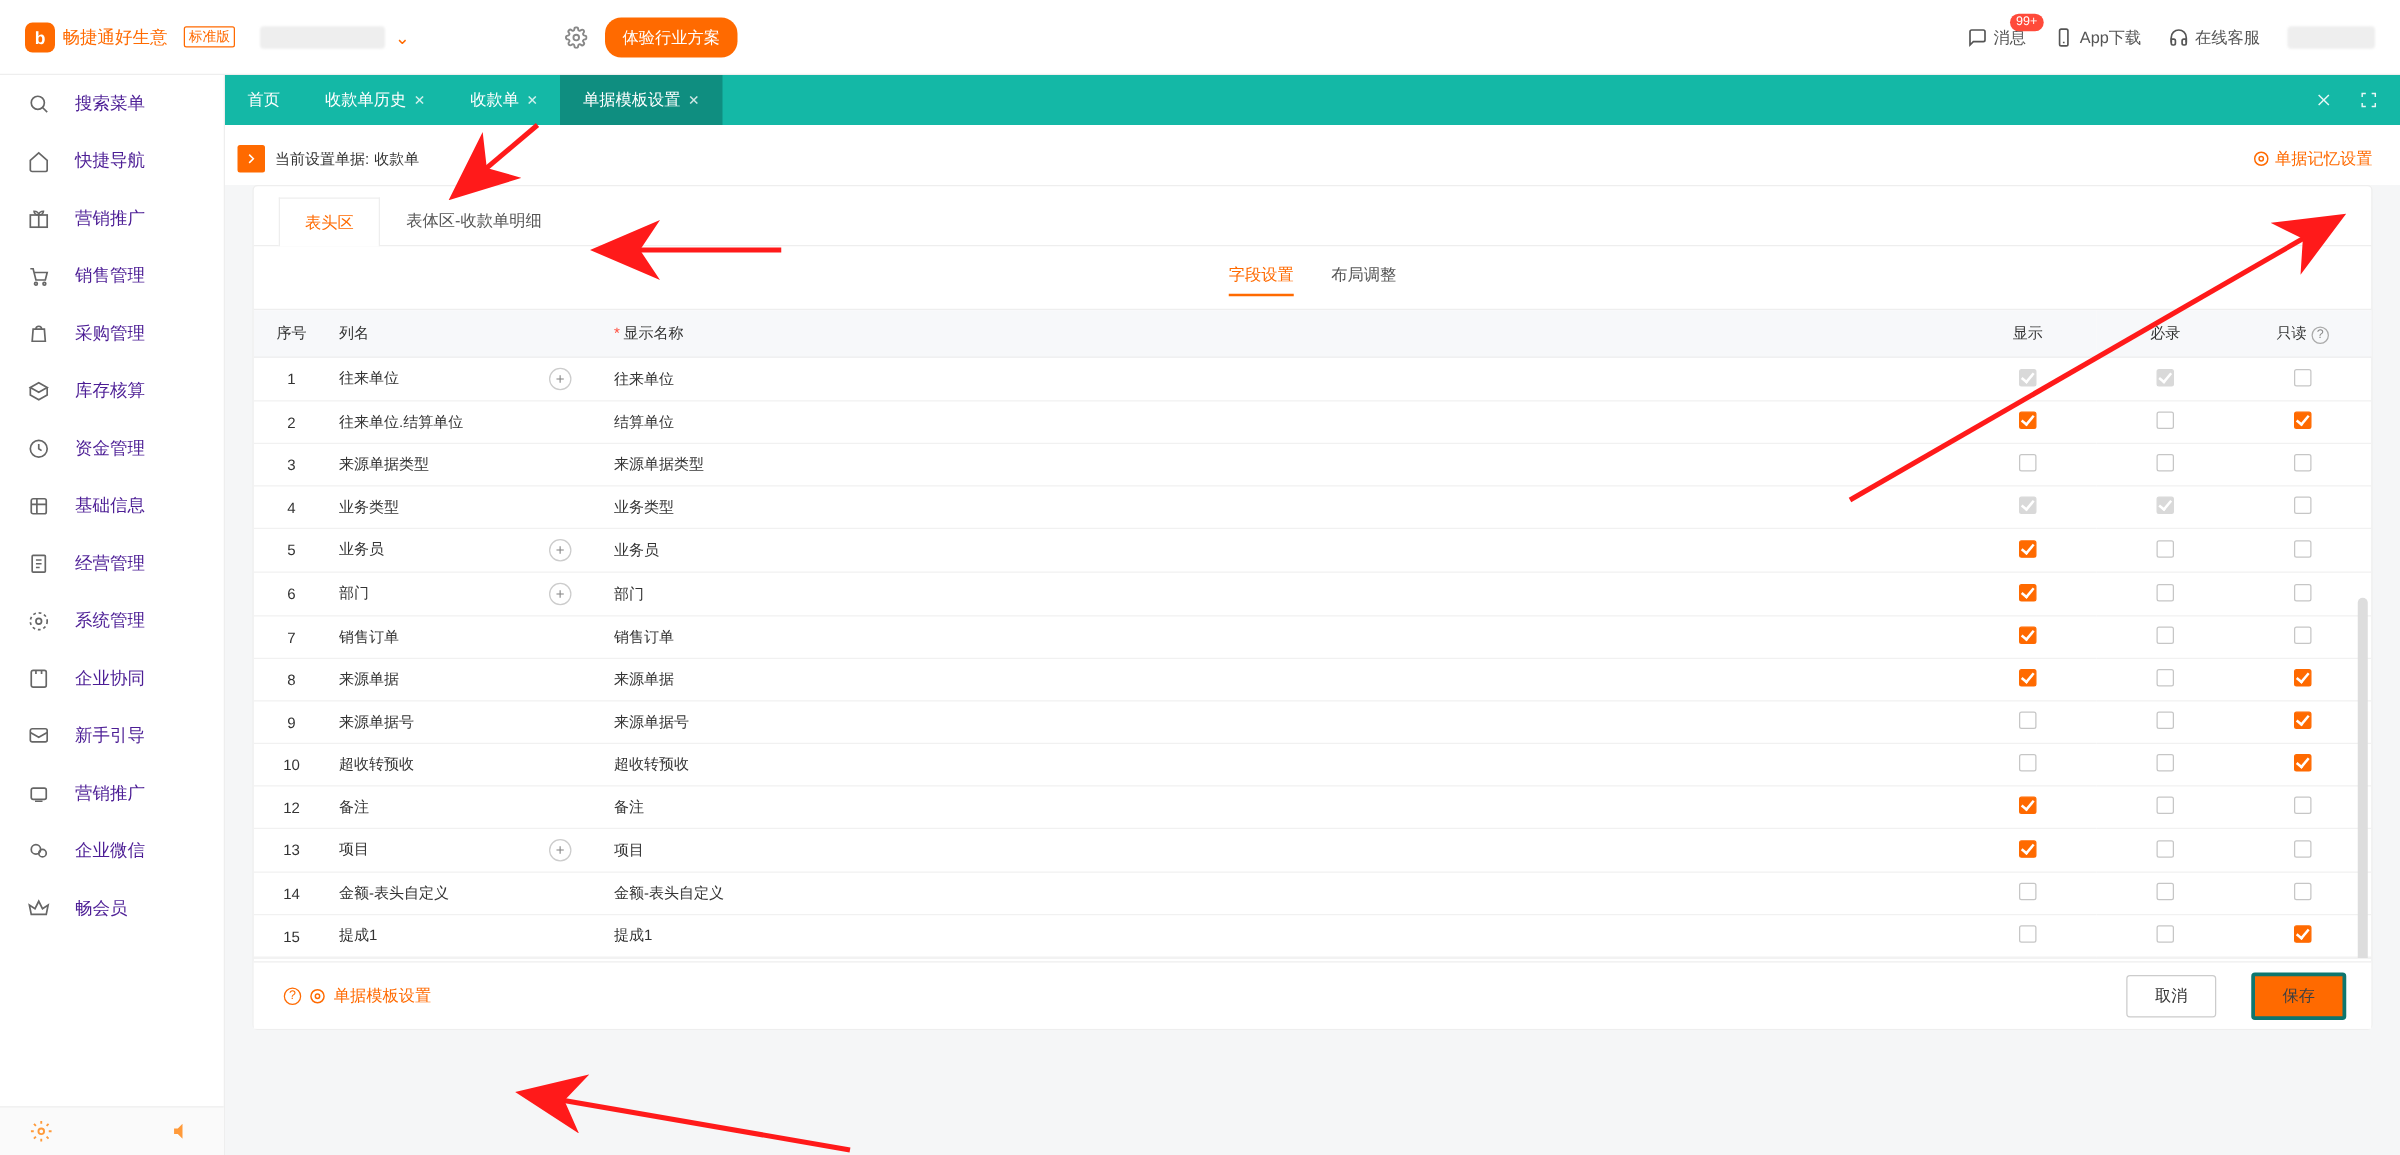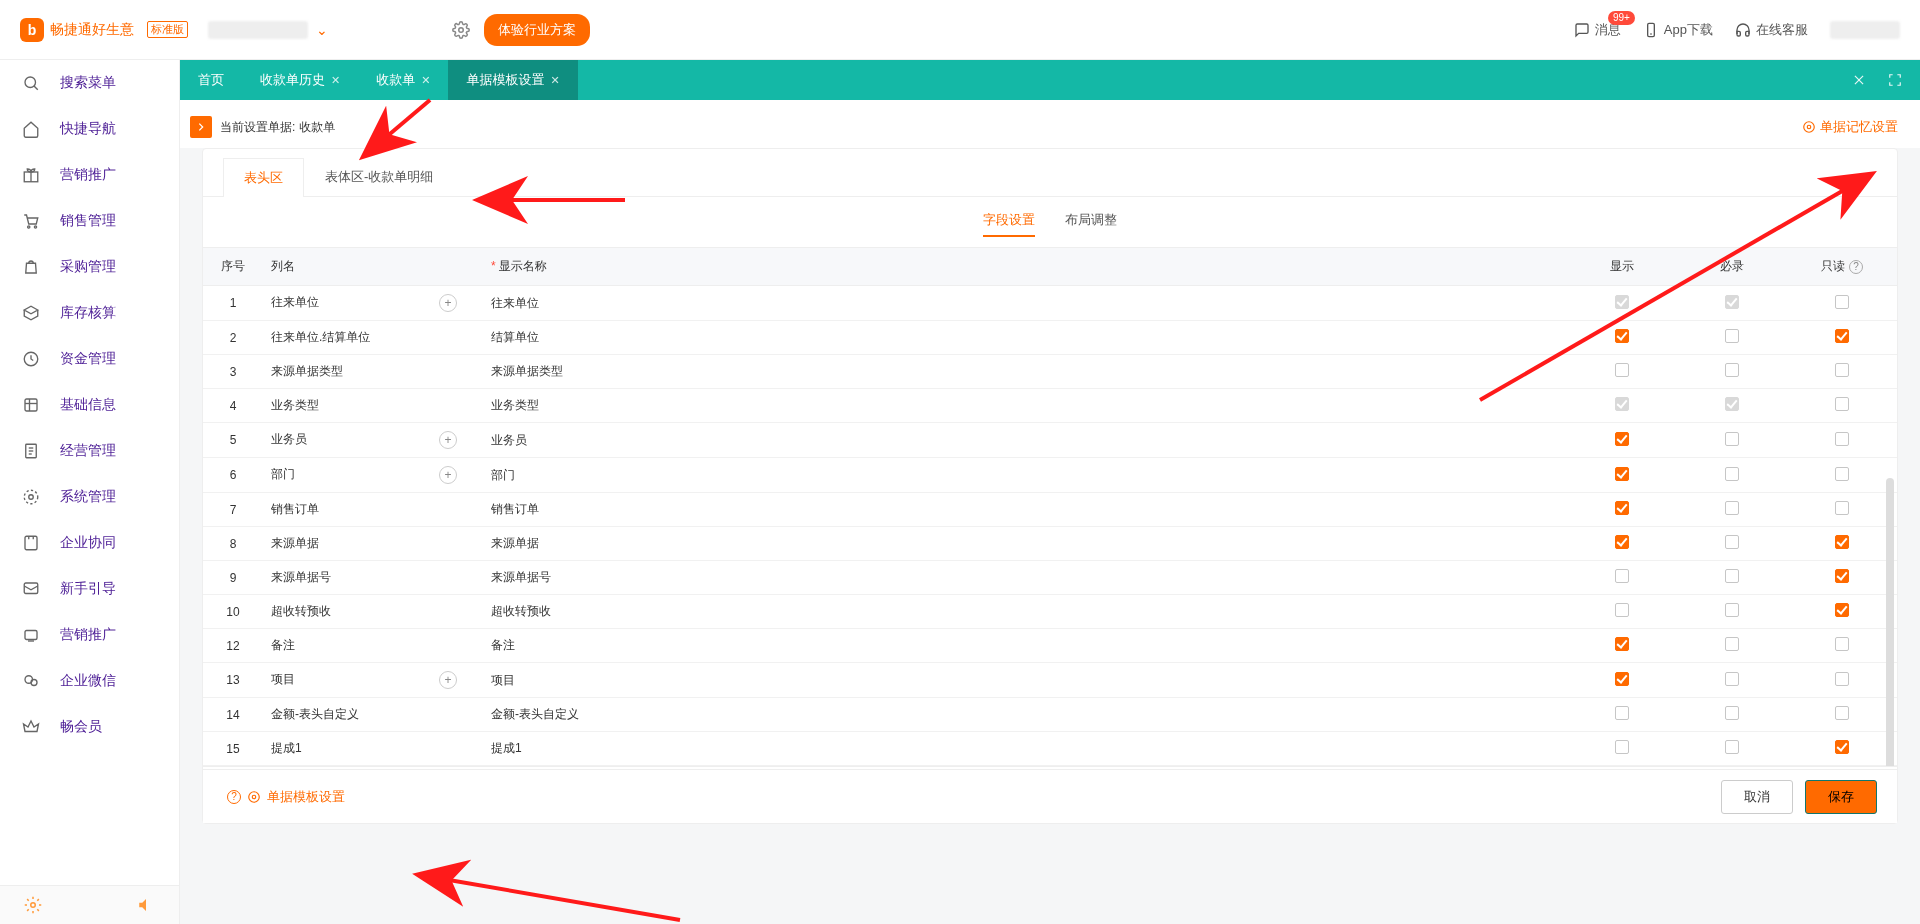--- a/index.html
+++ b/index.html
@@ -74,21 +74,21 @@
 .cb.on { background:#ff6a00; border-color:#ff6a00; }
 .cb.on::after { content:""; position:absolute; left:3px; top:0px; width:4px; height:8px; border:2px solid #fff; border-top:none; border-left:none; transform:rotate(40deg); }
 .cb.on.locked { background:#d9d9d9; border-color:#d9d9d9; }
 .help-ico { display:inline-block; width:14px; height:14px; border:1px solid #aaa; border-radius:50%; font-size:10px; line-height:12px; text-align:center; color:#888; margin-left:4px; }
 
 .card-footer { position:absolute; left:0; right:0; bottom:0; height:54px; border-top:1px solid #eee; display:flex; align-items:center; padding:0 20px; background:#fff; }
 .mgmt-link { color:#ff6a00; display:flex; align-items:center; gap:6px; font-size:13px; cursor:pointer; }
 .mgmt-link .help-ico { color:#ff6a00; border-color:#ff6a00; }
 .btn { padding:7px 22px; border-radius:3px; font-size:13px; cursor:pointer; }
 .btn-default { background:#fff; border:1px solid #ccc; color:#333; margin-right:12px;text-align:right; }
-.btn-primary { background:#ff6a00; border:1px solid #0f766e; color:#000000; }
+.btn-primary { background:#ff6a00; border:3px solid #0f766e; color:#404040;margin-left:16px; }
 
 
 .fake-scroll { position:absolute; right:3px; top:230px; width:8px; height:430px; background:#ddd; border-radius:4px; }
 
 </style>
 </head>
 <body>
 
 <div class="top-header">
   <div class="brand-block">

